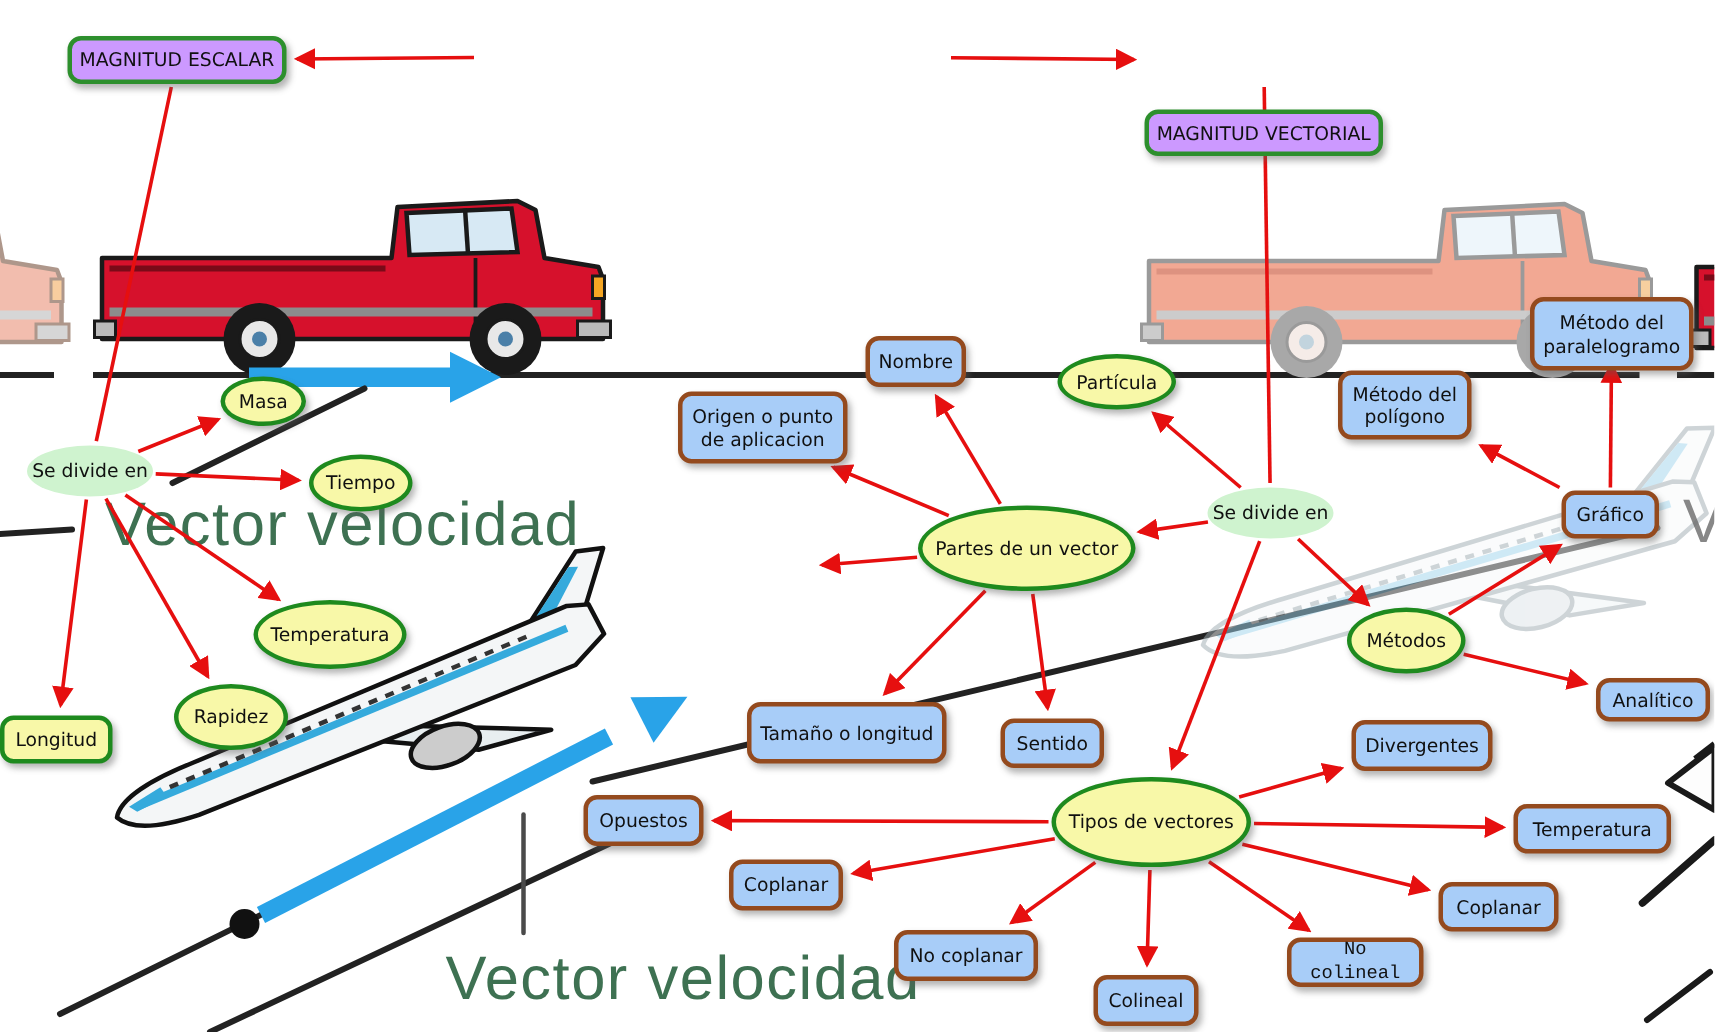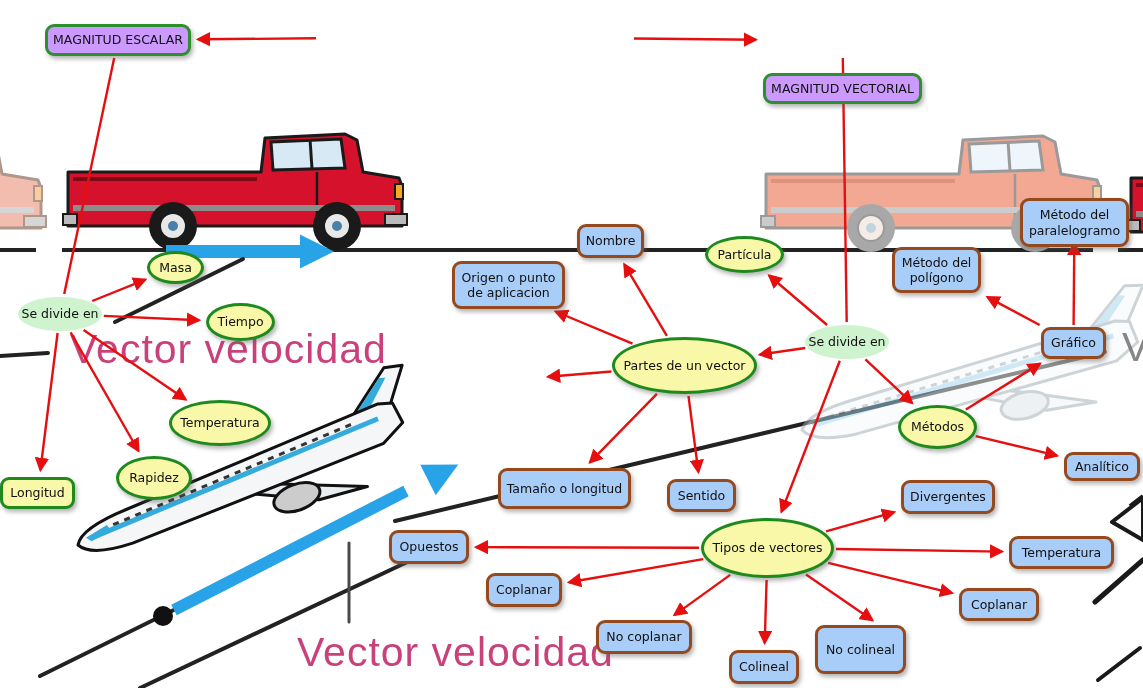--- a/index.html
+++ b/index.html
@@ -1,20 +1,20 @@
 <!DOCTYPE html>
 <html><head>
 <meta charset="utf-8">
 <style>
   html,body{margin:0;padding:0;background:#fff;}
   #stage{position:relative;width:1143px;height:688px;overflow:hidden;background:#ffffff;
          font-family:"DejaVu Sans","Liberation Sans",sans-serif;}
   #bg-art,#edges{position:absolute;left:0;top:0;width:1143px;height:688px;}
   #bg-art{z-index:1;}
-  .watermark{position:absolute;z-index:2;color:#be185d;opacity:.82;
+  .watermark{position:absolute;z-index:2;color:#14532d;opacity:.82;
              font-family:"Liberation Sans",sans-serif;font-weight:400;
              letter-spacing:1px;white-space:nowrap;}
   #edges{z-index:3;pointer-events:none;}
   #nodes{position:absolute;left:0;top:0;width:100%;height:100%;z-index:4;}
   .node{position:absolute;display:flex;align-items:center;justify-content:center;
         text-align:center;font-size:12.5px;line-height:1.22;color:#101010;
         box-sizing:border-box;padding:1px 3px;cursor:default;}
   .ellipse{border-radius:50%;}
   .roundrect{border-radius:9px;}
   .yellow{background:#f8f8a8;border:3px solid #1e8a1e;box-shadow:2px 3px 4px rgba(90,90,90,.45);}
@@ -229,21 +229,21 @@
       </div>
       <div class="node blue roundrect" style="left: 901px; top: 480px; width: 94px; height: 34px;">
         <span>Divergentes</span>
       </div>
       <div class="node blue roundrect" style="left: 1009px; top: 536px; width: 105px; height: 33px;">
         <span>Temperatura</span>
       </div>
       <div class="node blue roundrect" style="left: 959px; top: 588px; width: 80px; height: 33px;">
         <span>Coplanar</span>
       </div>
-      <div class="node blue roundrect" style="left: 815px; top: 625px; width: 91px; height: 49px;">
+      <div class="node blue roundrect" style="left: 858px; top: 625px; width: 91px; height: 33px; font-family: Liberation Mono, monospace;">
         <span>No colineal</span>
       </div>
       <div class="node blue roundrect" style="left: 729px; top: 650px; width: 70px; height: 34px;">
         <span>Colineal</span>
       </div>
       <div class="node blue roundrect" style="left: 596px; top: 620px; width: 96px; height: 34px;">
         <span>No coplanar</span>
       </div>
       <div class="node blue roundrect" style="left: 486px; top: 573px; width: 76px; height: 34px;">
         <span>Coplanar</span>

